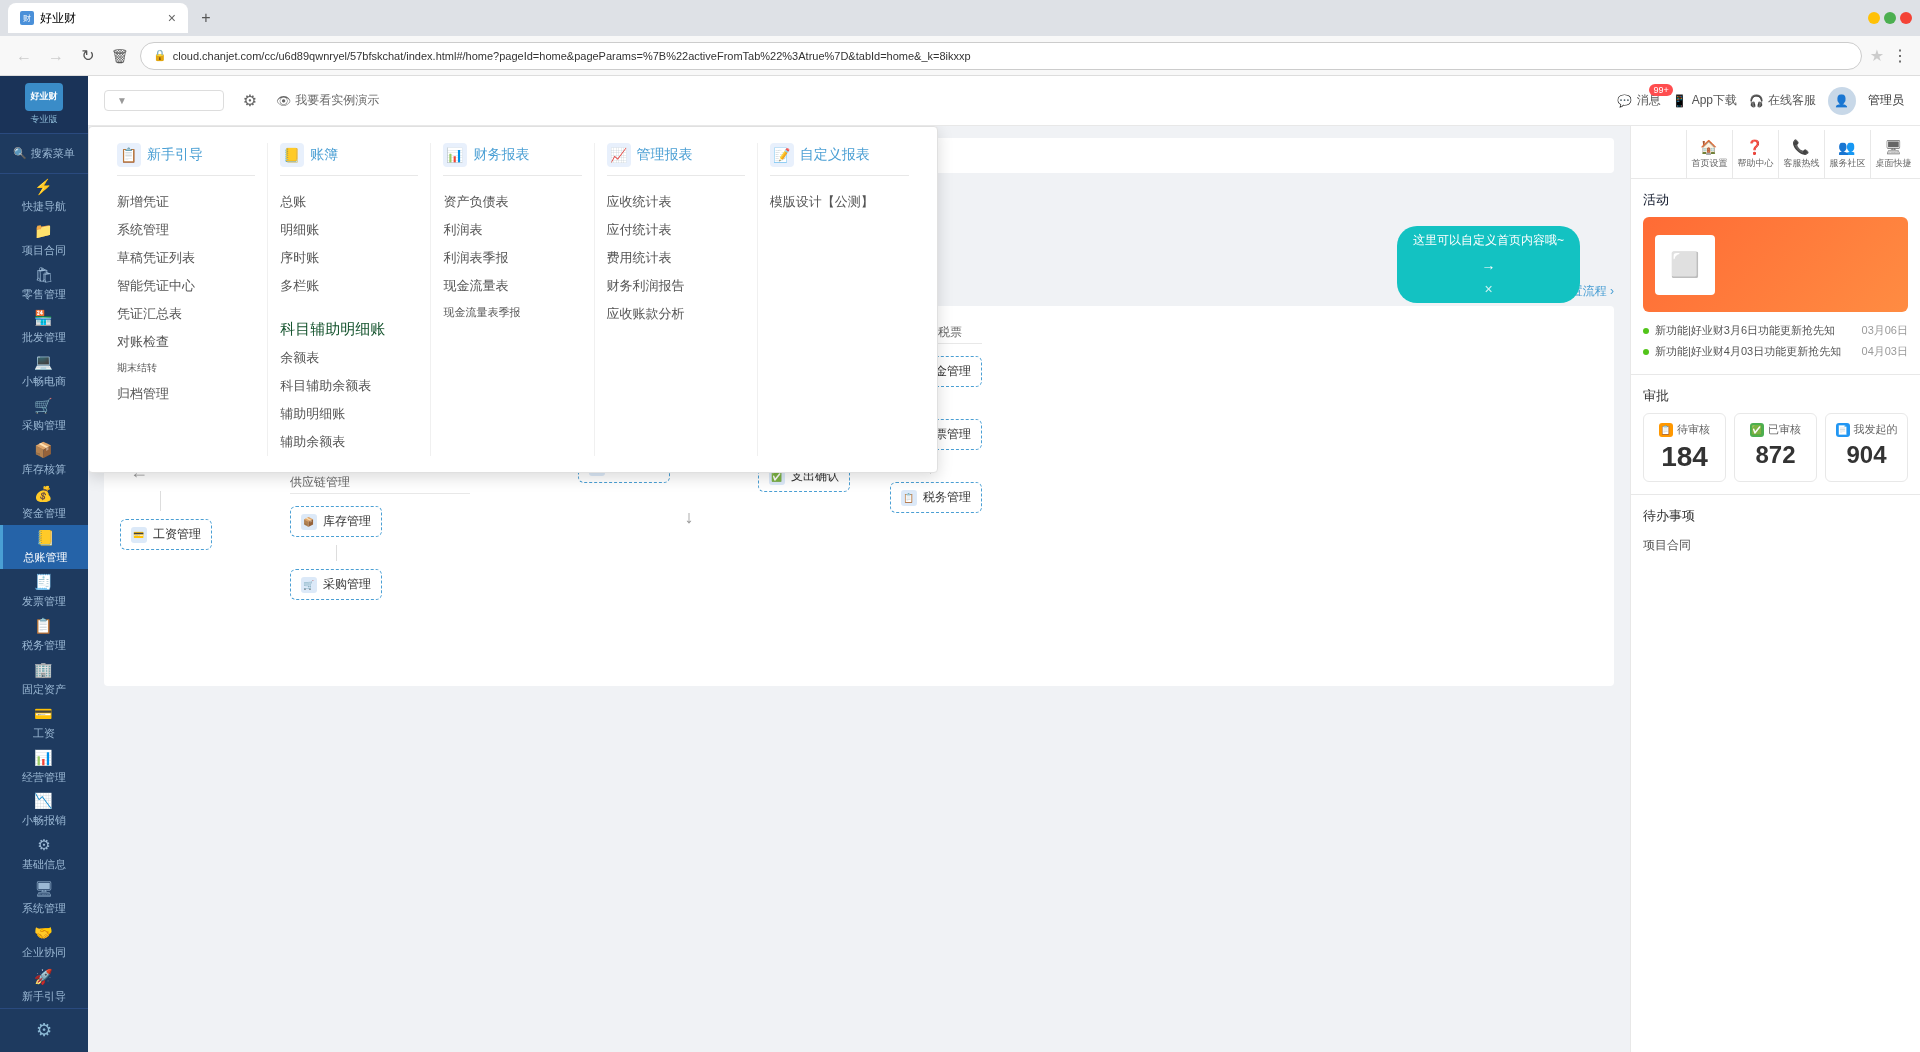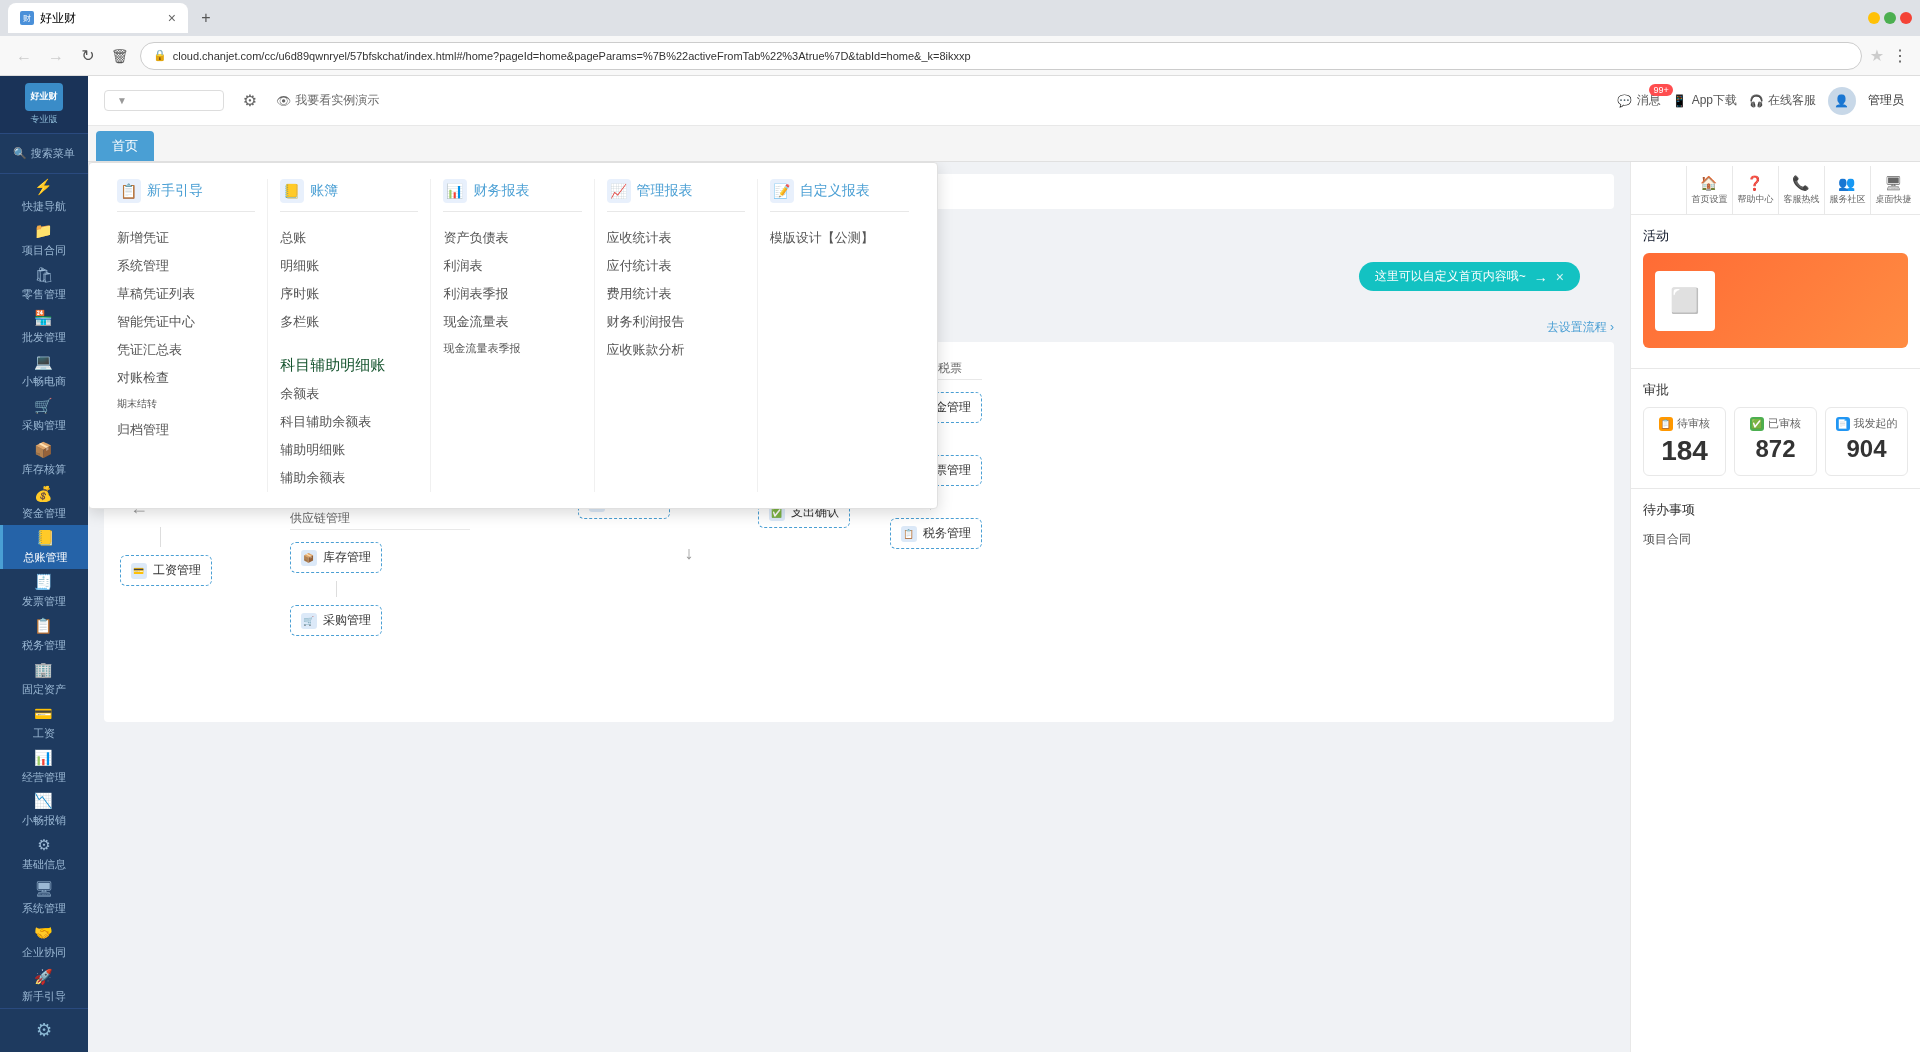--- a/index.html
+++ b/index.html
@@ -154,25 +154,20 @@
         <span>App下载</span>
       </div>
       <div style="display:flex;align-items:center;gap:4px;cursor:pointer;color:#555;font-size:12px;">
         <span>🎧</span>
         <span>在线客服</span>
       </div>
       <div style="width:28px;height:28px;border-radius:50%;background:#c8d8e8;display:flex;align-items:center;justify-content:center;color:#555;font-size:12px;cursor:pointer;">👤</div>
       <span style="font-size:12px;color:#333;cursor:pointer;">管理员</span>
     </div>
 
-    <div style="height:36px;background:#f5f5f5;display:flex;align-items:flex-end;padding:0 8px;border-bottom:1px solid #e0e0e0;flex-shrink:0;">
-      <div style="height:30px;padding:0 16px;background:#4a9fd4;color:white;border-radius:4px 4px 0 0;display:flex;align-items:center;font-size:13px;cursor:pointer;">
-        <span>首页</span>
-      </div>
-    </div>
 
     <div style="flex:1;display:flex;overflow:hidden;position:relative;">
 
       <div style="flex:1;padding:12px 16px;overflow-y:auto;background:#f0f2f5;position:relative;">
 
         <div style="background:white;border-radius:4px;padding:10px 16px;margin-bottom:10px;display:flex;align-items:center;gap:0;overflow-x:auto;">
           <span style="color:#999;font-size:11px;">日期 ⊙</span>
           <div style="height:1px;background:#ddd;width:80px;"></div>
           <span style="width:8px;height:8px;border-radius:50%;background:#4a9fd4;flex-shrink:0;"></span>
           <span style="color:#4a9fd4;font-size:11px;font-weight:bold;margin:0 3px;">6</span>
@@ -208,21 +203,21 @@
           </div>
           <div style="width:110px;height:80px;background:white;border:1px solid #e8e8e8;border-radius:4px;display:flex;flex-direction:column;align-items:center;justify-content:center;gap:4px;cursor:pointer;">
             <div style="width:38px;height:38px;background:#e8e8e8;border-radius:6px;display:flex;align-items:center;justify-content:center;color:#999;font-size:11px;">Icon</div>
             <span style="font-size:11px;color:#999;">暂无</span>
           </div>
           <div style="width:110px;height:80px;background:white;border:1px solid #e8e8e8;border-radius:4px;display:flex;flex-direction:column;align-items:center;justify-content:center;gap:4px;cursor:pointer;">
             <div style="width:38px;height:38px;background:#ddd;border-radius:6px;display:flex;align-items:center;justify-content:center;color:#666;font-size:18px;">⚙</div>
             <span style="font-size:11px;color:#666;">设置</span>
           </div>
 
-          <div style="position:absolute;top:100px;right:50px;background:#13c2c2;color:white;border-radius:20px;padding:6px 16px;font-size:12px;display:flex;align-items:center;gap:8px;white-space:nowrap;z-index:20;">
+          <div style="position:absolute;top:100px;right:50px;background:#13c2c2;color:white;border-radius:20px;padding:6px 16px;font-size:12px;display:flex;align-items:center;gap:8px;white-space:nowrap;z-index:20;flex-direction:column;">
             <span>这里可以自定义首页内容哦~</span>
             <span style="font-size:14px;">→</span>
             <span style="cursor:pointer;color:rgba(255,255,255,0.8);font-size:14px;">×</span>
           </div>
         </div>
 
         <div style="display:flex;justify-content:flex-end;margin-bottom:6px;">
           <div style="display:flex;align-items:center;gap:4px;font-size:12px;color:#4a9fd4;cursor:pointer;">
             <span>去设置流程 ›</span>
           </div>
@@ -374,20 +369,32 @@
             </div>
           </div>
         </div>
 
         <div style="padding:12px;border-bottom:1px solid #e8e8e8;">
           <div style="font-size:13px;font-weight:500;color:#0f172a;margin-bottom:8px;">活动</div>
           <div style="background:linear-gradient(135deg,#ff6b35,#ff8c42);border-radius:6px;padding:10px 12px;color:white;margin-bottom:8px;height:95px;display:flex;align-items:center;justify-content:space-between;cursor:pointer;overflow:hidden;position:relative;">
             <div style="width:60px;height:60px;background:white;border-radius:4px;display:flex;align-items:center;justify-content:center;font-size:24px;flex-shrink:0;">⬜</div>
           </div>
 
+          <div style="font-size:11px;color:#555;">
+            <div style="display:flex;align-items:center;gap:6px;padding:3px 0;cursor:pointer;">
+              <span style="width:6px;height:6px;border-radius:50%;background:#52c41a;flex-shrink:0;"></span>
+              <span style="flex:1;">新功能|好业财3月6日功能更新抢先知</span>
+              <span style="color:#999;white-space:nowrap;">03月06日</span>
+            </div>
+            <div style="display:flex;align-items:center;gap:6px;padding:3px 0;cursor:pointer;">
+              <span style="width:6px;height:6px;border-radius:50%;background:#52c41a;flex-shrink:0;"></span>
+              <span style="flex:1;">新功能|好业财4月03日功能更新抢先知</span>
+              <span style="color:#999;white-space:nowrap;">04月03日</span>
+            </div>
+          </div>
         </div>
 
         <div style="padding:12px;border-bottom:1px solid #e8e8e8;">
           <div style="font-size:13px;font-weight:500;color:#333;margin-bottom:8px;">审批</div>
           <div style="display:flex;gap:8px;">
             <div style="flex:1;background:white;border:1px solid #e8e8e8;border-radius:6px;padding:8px;text-align:center;cursor:pointer;">
               <div style="display:flex;align-items:center;justify-content:center;gap:4px;font-size:11px;color:#666;margin-bottom:4px;">
                 <span style="width:14px;height:14px;background:#ff9800;border-radius:3px;display:inline-flex;align-items:center;justify-content:center;font-size:9px;color:white;">📋</span>
                 <span>待审核</span>
               </div>

